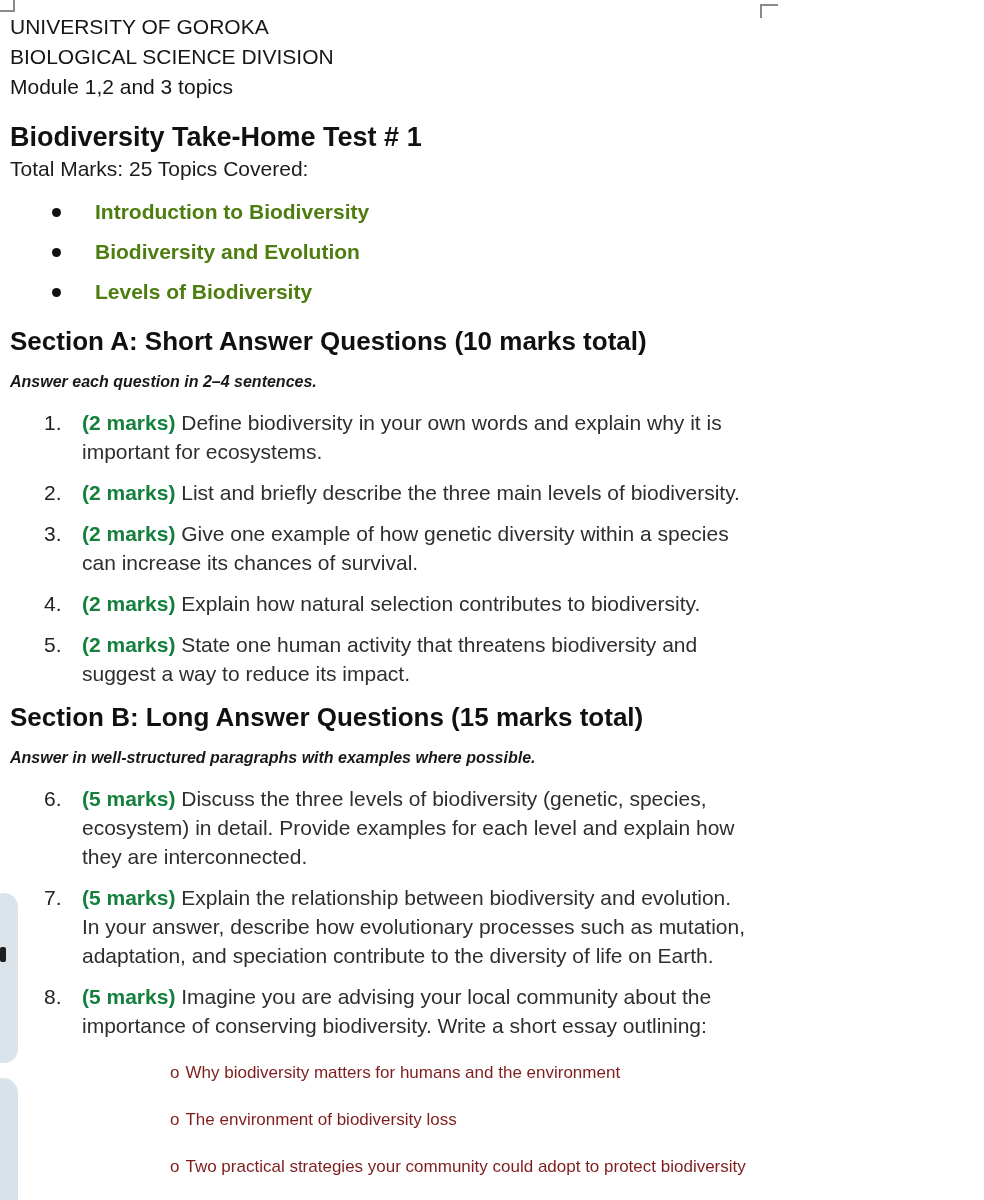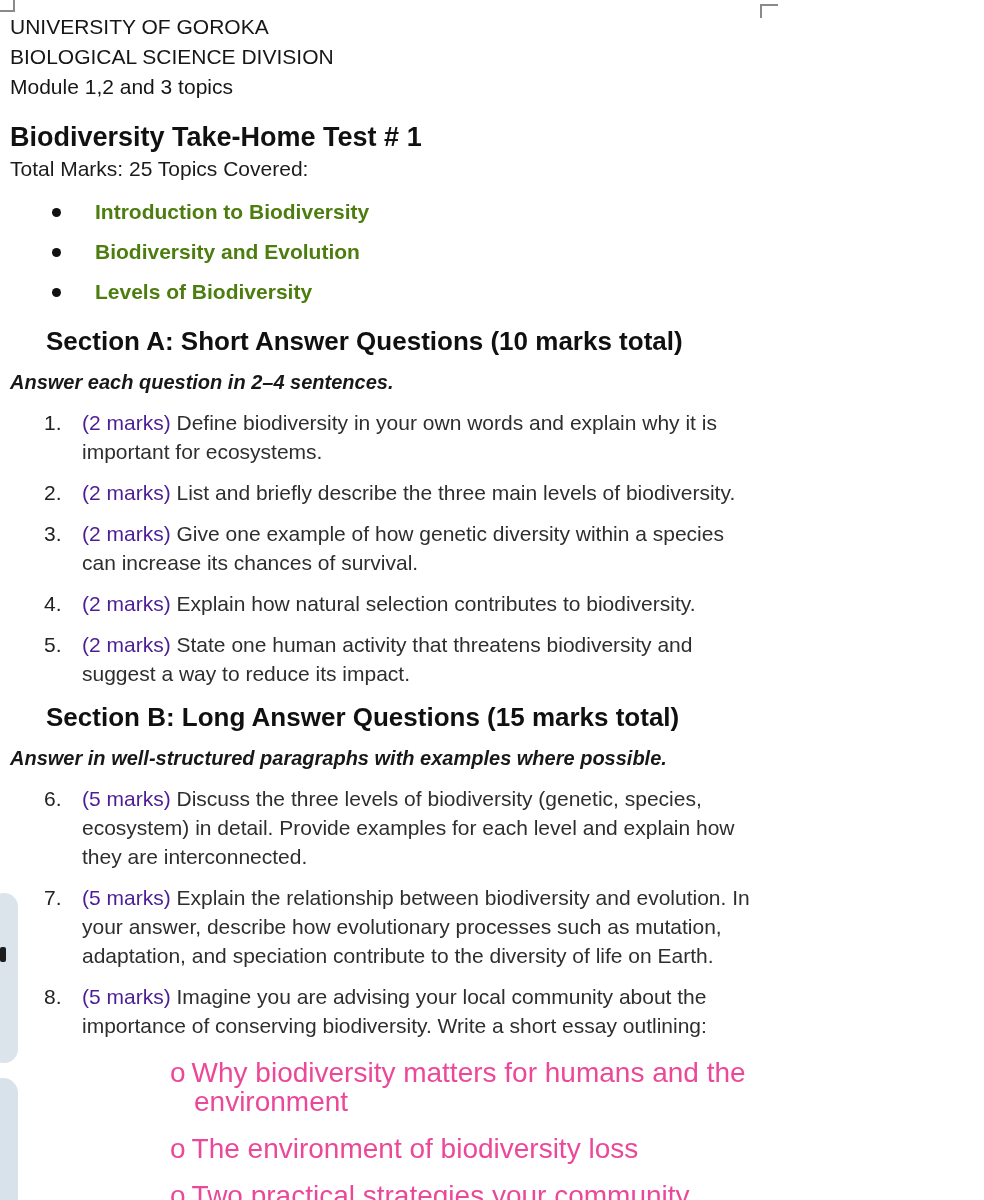--- a/index.html
+++ b/index.html
@@ -53,24 +53,23 @@
     border-radius: 50%;
     background: #111;
     display: inline-block;
   }
   .section-heading {
     font-size: 26px;
     line-height: 33px;
     font-weight: 700;
     margin-top: 13px;
     color: #101010;
-    margin-left: 36px;
   }
   .instruction {
-    font-size: 20px;
+    font-size: 16px;
     line-height: 28px;
     font-style: italic;
     font-weight: 700;
     margin-top: 10px;
     color: #181818;
   }
   .q-list { margin-top: 4px; }
   .q-item {
     position: relative;
     padding-left: 72px;
@@ -79,32 +78,32 @@
     line-height: 29px;
     color: #2e2e2e;
   }
   .q-num {
     position: absolute;
     left: 34px;
     top: 0;
     color: #222;
   }
   .q-marks {
-    font-weight: 400;
-    color: #4c1d95;
+    font-weight: 700;
+    color: #15803d;
   }
   .subpoints { margin-top: 6px; }
   .subpoint {
     position: relative;
     padding-left: 184px;
     text-indent: -24px;
     margin-top: 18px;
-    font-size: 28px;
+    font-size: 17px;
     line-height: 29px;
-    color: #ec4899;
+    color: #7f1d1d;
   }
   .sub-marker { padding-right: 6px; }
   
   .corner-tl {
     position: absolute;
     left: 0; top: 0;
     width: 15px; height: 12px;
     border-right: 2px solid #8a8a8a;
     border-bottom: 2px solid #8a8a8a;
   }

